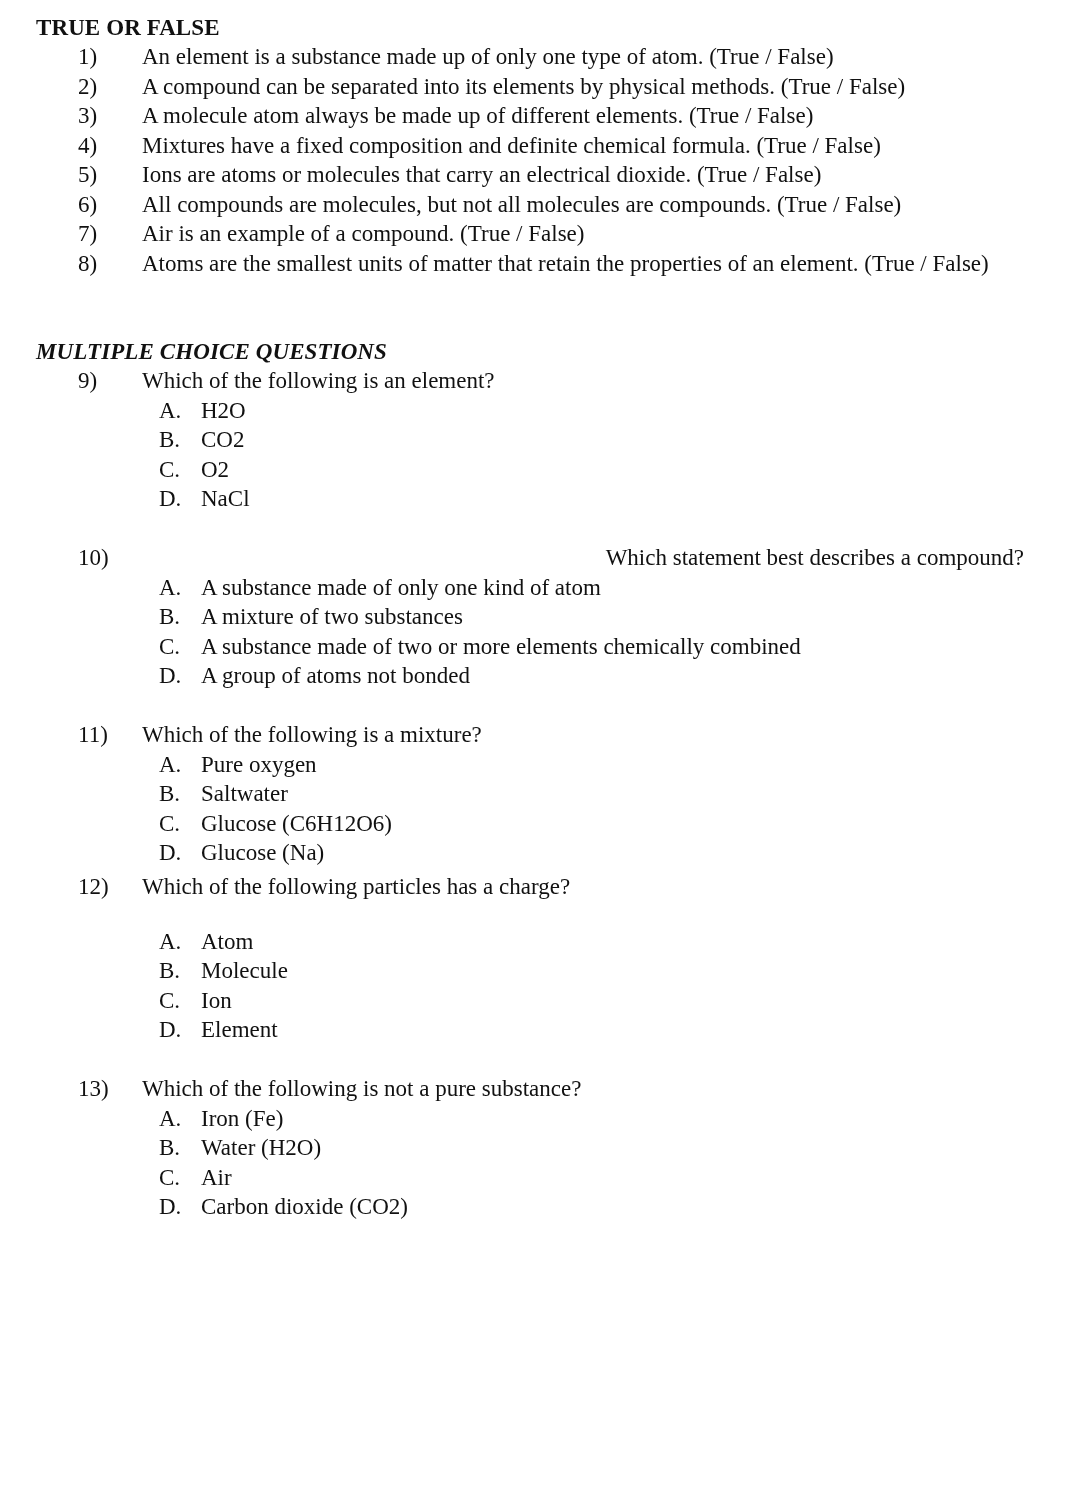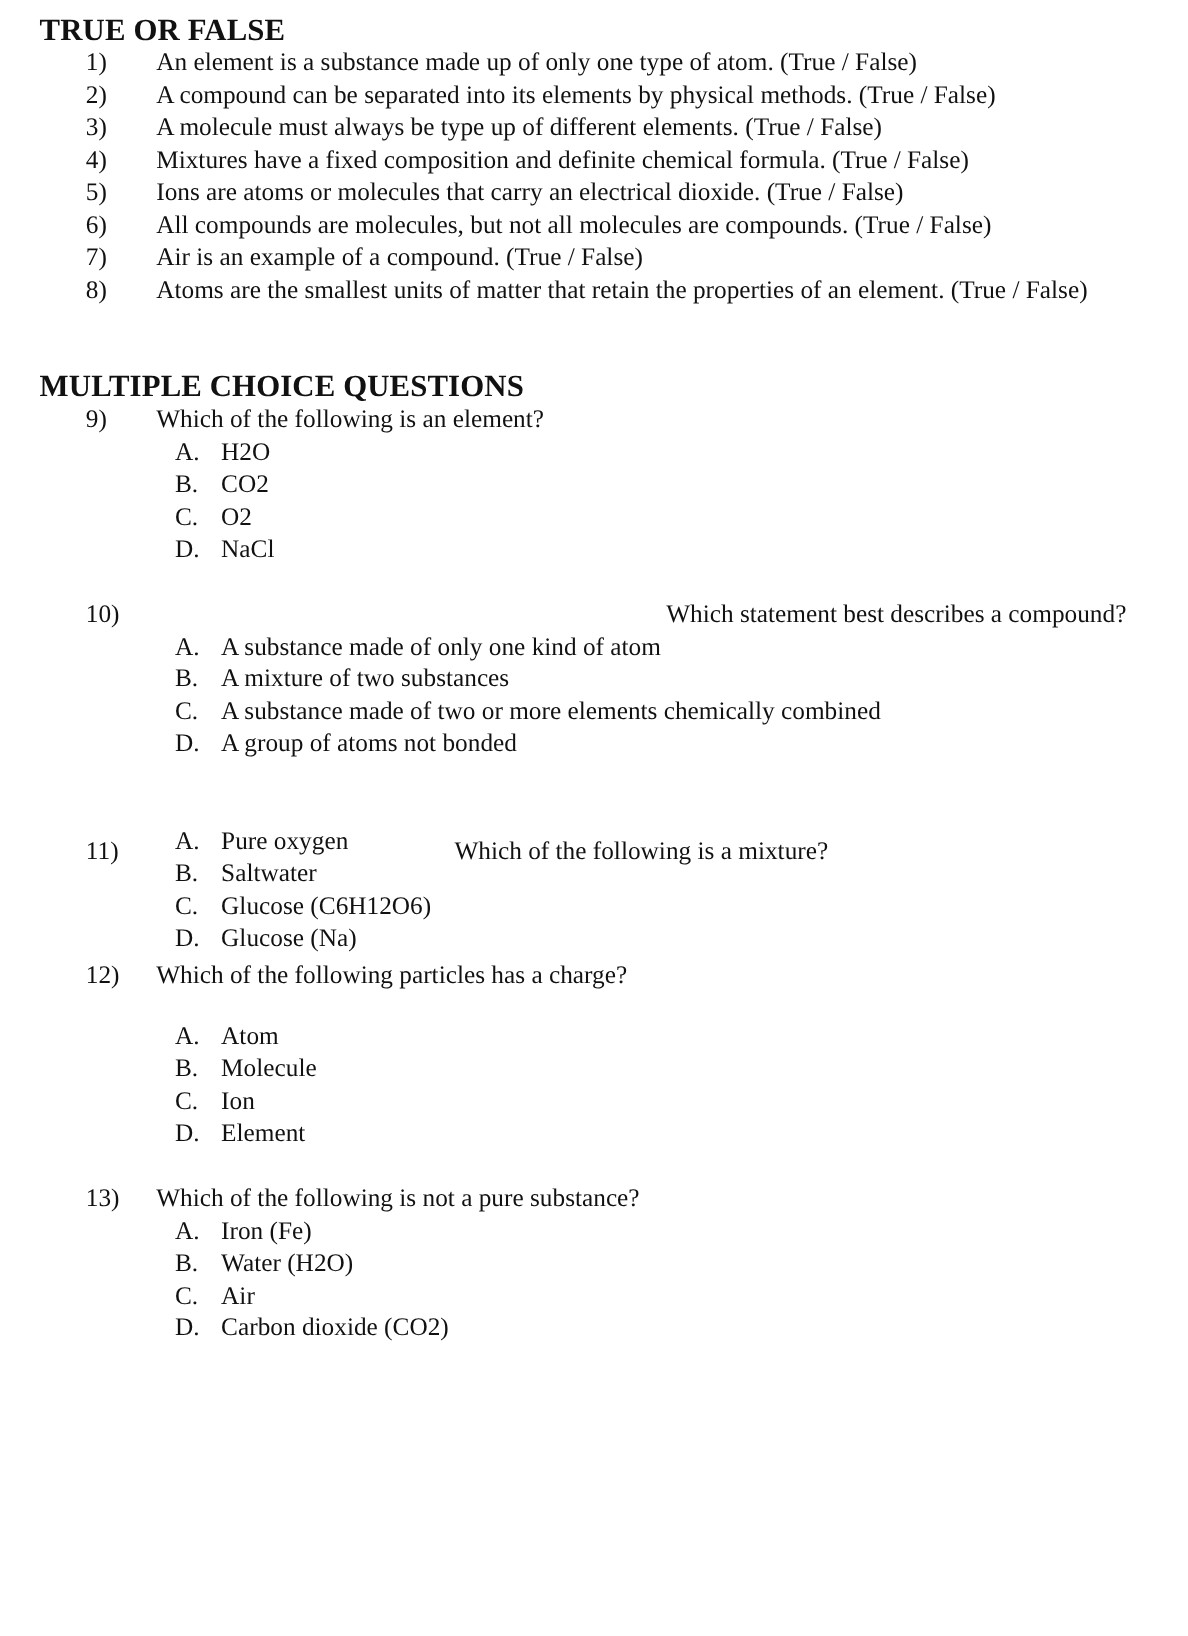--- a/index.html
+++ b/index.html
@@ -4,21 +4,21 @@
 <style>
   html, body { margin: 0; padding: 0; background: #ffffff; }
   body {
     width: 1080px; height: 1487px; position: relative; overflow: hidden;
     font-family: "Liberation Serif", "DejaVu Serif", serif;
     color: #111111;
   }
   .page { position: absolute; left: 0; top: 0; width: 1080px; height: 1487px; }
   .heading {
     position: absolute; left: 36px;
-    font-weight: bold; font-size: 28px; line-height: 29px;
+    font-weight: bold; font-size: 23px; line-height: 29px;
     letter-spacing: 0.1px;
   }
   .q {
     position: absolute; left: 78px; right: 56px;
     font-size: 23px; line-height: 29.5px;
   }
   .q .num { position: absolute; left: 0; top: 0; }
   .q .txt { display: block; margin-left: 64px; }
   .q.justify .txt { text-align: justify; text-align-last: left; }
   .opts { position: absolute; left: 159px; font-size: 23px; line-height: 29.5px; }
@@ -36,21 +36,21 @@
   <div class="q" style="top:42px;">
     <span class="num">1)</span>
     <span class="txt">An element is a substance made up of only one type of atom. (True / False)</span>
   </div>
   <div class="q" style="top:71.5px;">
     <span class="num">2)</span>
     <span class="txt">A compound can be separated into its elements by physical methods. (True / False)</span>
   </div>
   <div class="q" style="top:101px;">
     <span class="num">3)</span>
-    <span class="txt">A molecule must always be type up of different elements. (True / False)</span>
+    <span class="txt">A molecule atom always be made up of different elements. (True / False)</span>
   </div>
   <div class="q" style="top:130.5px;">
     <span class="num">4)</span>
     <span class="txt">Mixtures have a fixed composition and definite chemical formula. (True / False)</span>
   </div>
   <div class="q" style="top:160px;">
     <span class="num">5)</span>
     <span class="txt">Ions are atoms or molecules that carry an electrical dioxide. (True / False)</span>
   </div>
   <div class="q" style="top:189.5px;">
@@ -59,21 +59,21 @@
   </div>
   <div class="q" style="top:219px;">
     <span class="num">7)</span>
     <span class="txt">Air is an example of a compound. (True / False)</span>
   </div>
   <div class="q justify" style="top:248.5px;">
     <span class="num">8)</span>
     <span class="txt">Atoms are the smallest units of matter that retain the properties of an element. (True / False)</span>
   </div>
 
-  <div class="heading" style="top:337px;">MULTIPLE CHOICE QUESTIONS</div>
+  <div class="heading" style="top:337px;font-style:italic;">MULTIPLE CHOICE QUESTIONS</div>
 
   <div class="q" style="top:366px;">
     <span class="num">9)</span>
     <span class="txt">Which of the following is an element?</span>
   </div>
   <div class="opts" style="top:395.5px;">
     <div class="opt">
         <span class="lt">A.</span>
         <span class="ot">H2O</span>
       </div>
@@ -107,21 +107,21 @@
     <div class="opt">
         <span class="lt">C.</span>
         <span class="ot">A substance made of two or more elements chemically combined</span>
       </div>
     <div class="opt">
         <span class="lt">D.</span>
         <span class="ot">A group of atoms not bonded</span>
       </div>
   </div>
 
-  <div class="q" style="top:759px;text-align:center;">
+  <div class="q" style="top:720px;">
     <span class="num">11)</span>
     <span class="txt">Which of the following is a mixture?</span>
   </div>
   <div class="opts" style="top:749.5px;">
     <div class="opt">
         <span class="lt">A.</span>
         <span class="ot">Pure oxygen</span>
       </div>
     <div class="opt">
         <span class="lt">B.</span>

